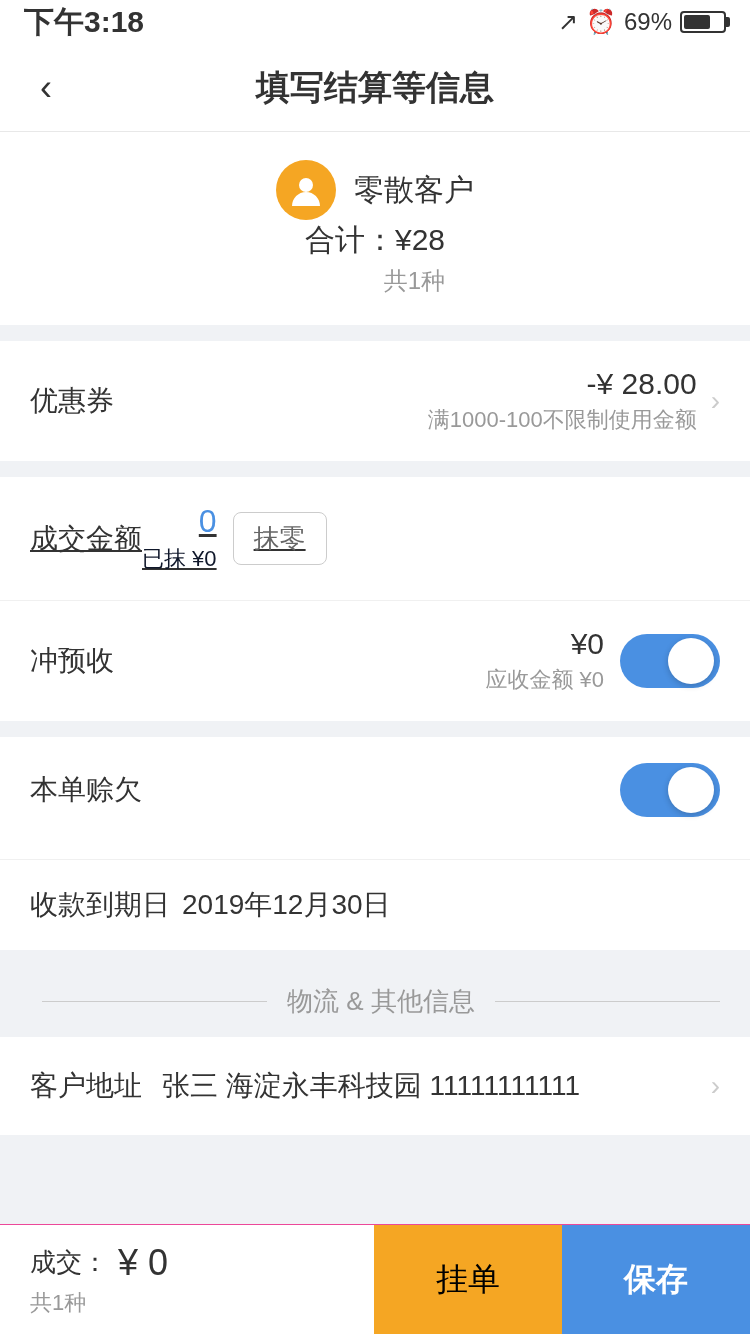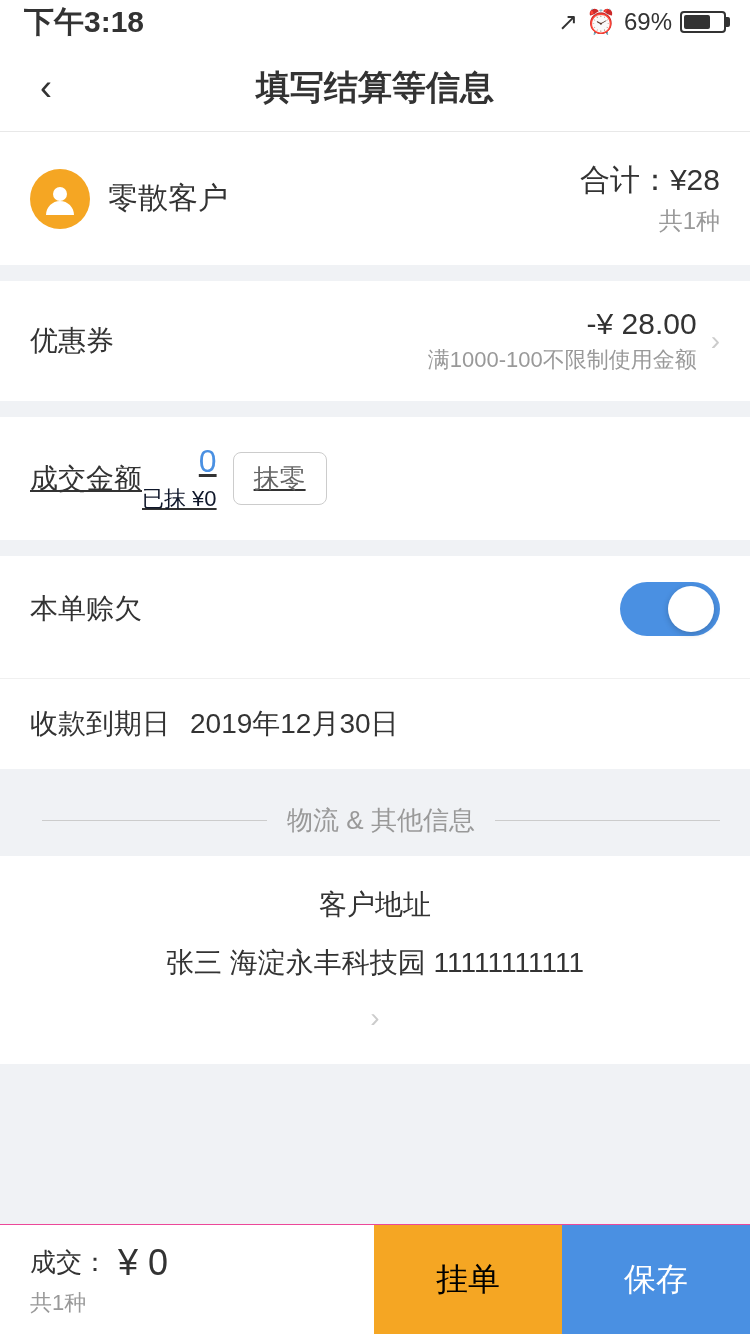--- a/index.html
+++ b/index.html
@@ -73,20 +73,21 @@
       margin-bottom: 16px;
     }
 
     
     .customer-row {
       background: #fff;
       padding: 28px 30px;
       display: flex;
       align-items: center;
       justify-content: space-between;
+      flex-direction: column;
     }
     .customer-left { display: flex; align-items: center; gap: 18px; }
     .avatar {
       width: 60px; height: 60px; border-radius: 50%; background: #f5a623;
       display: flex; align-items: center; justify-content: center;
     }
     .avatar svg { width: 36px; height: 36px; }
     .customer-name { font-size: 30px; font-weight: 500; }
     .customer-right { text-align: right; }
     .total-amount { font-size: 30px; color: #333; }
@@ -169,21 +170,21 @@
       justify-content: space-between;
     }
     .debt-label { font-size: 28px; color: #333; }
 
     
     .due-date-row {
       background: #fff;
       padding: 26px 30px;
       display: flex;
       align-items: center;
-      gap: 20px;
+      gap: 12px;
       border-top: 1px solid #f0f0f0;
     }
     .due-date-label { font-size: 28px; color: #333; }
     .due-date-value { font-size: 28px; color: #333; }
 
     
     .section-divider {
       background: #f0f2f5;
       height: 16px;
     }
@@ -209,21 +210,20 @@
     }
     .logistics-title { font-size: 26px; color: #999; white-space: nowrap; }
 
     
     .address-row {
       background: #fff;
       padding: 30px;
       display: flex;
       align-items: center;
       gap: 20px;
-      flex-direction: column;
     }
     .address-label { font-size: 28px; color: #333; white-space: nowrap; }
     .address-value { font-size: 28px; color: #333; flex: 1; }
     .address-chevron { font-size: 28px; color: #ccc; }
 
     
     .bottom-bar {
       position: fixed;
       bottom: 0;
       left: 0;
@@ -256,21 +256,21 @@
     }
     .btn-save {
       width: 188px;
       height: 110px;
       background: #4a90e2;
       display: flex;
       align-items: center;
       justify-content: center;
       font-size: 32px;
       color: #fff;
-      font-weight: 400;
+      font-weight: 700;
       cursor: pointer;
       text-align: center;
     }
   </style>
 </head>
 <body>
 
 <div class="status-bar">
   <div class="status-center">下午3:18</div>
   <div class="status-right">
@@ -324,20 +324,32 @@
       <span class="row-label">成交金额</span>
       <div class="amount-input-area">
         <div style="text-align:right;">
           <div class="amount-value">0</div>
           <div class="already-rounded">已抹  ¥0</div>
         </div>
         <button class="round-zero-btn">抹零</button>
       </div>
     </div>
 
+    <div class="prepay-row">
+      <span class="row-label">冲预收</span>
+      <div class="prepay-right">
+        <div class="prepay-values">
+          <div class="prepay-main">¥0</div>
+          <div class="prepay-sub">应收金额 ¥0</div>
+        </div>
+        <div class="toggle">
+          <div class="toggle-knob"></div>
+        </div>
+      </div>
+    </div>
   </div>
 
   <div style="background:#fff; margin-bottom:0;">
     <div class="debt-section">
       <span class="debt-label">本单赊欠</span>
       <div class="toggle">
         <div class="toggle-knob"></div>
       </div>
     </div>
     <div class="due-date-row">

